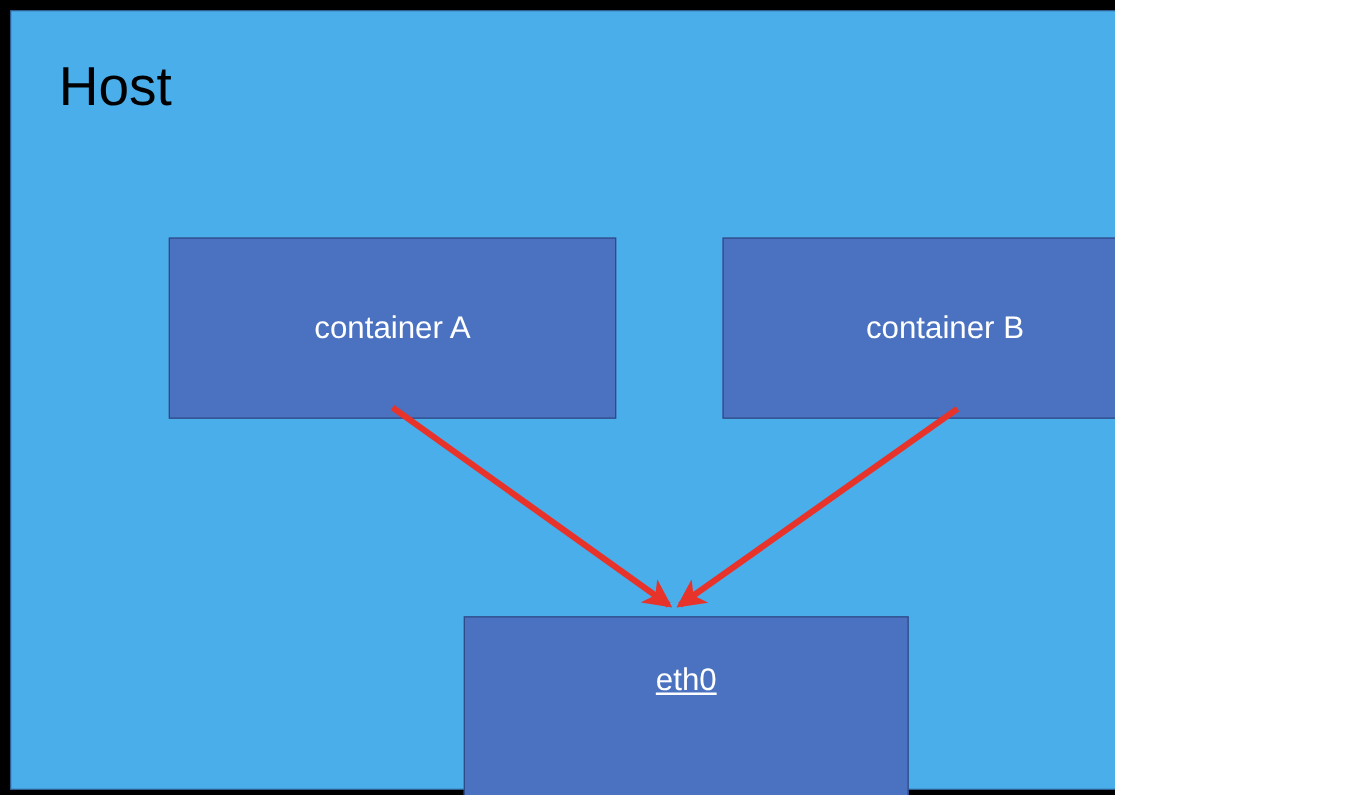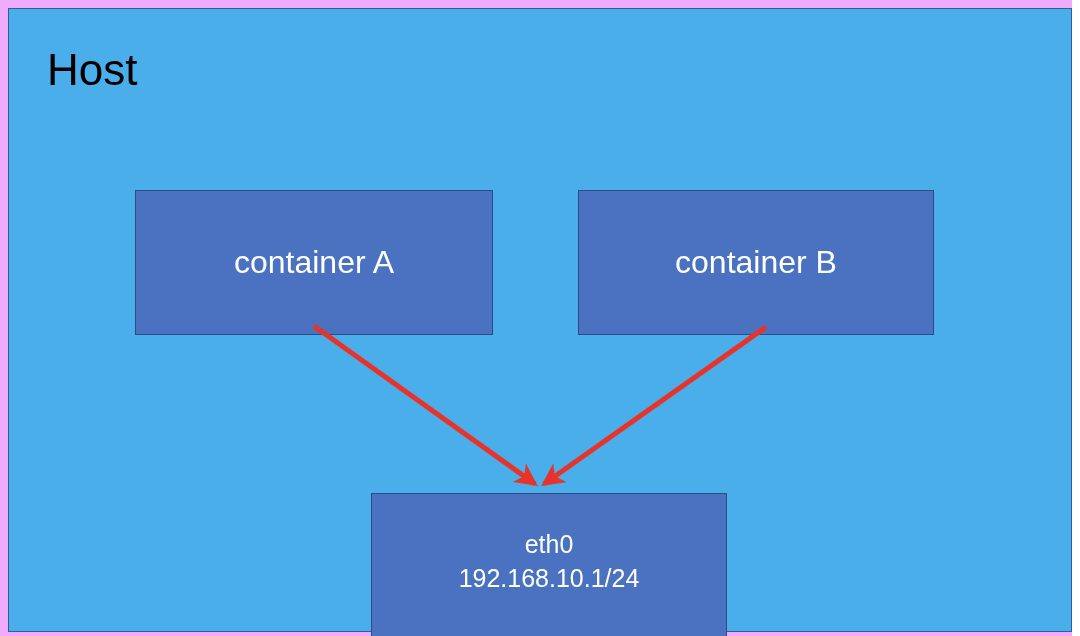--- a/index.html
+++ b/index.html
@@ -6,23 +6,23 @@
   html, body {
     margin: 0;
     padding: 0;
     background: #ffffff;
   }
   body {
     font-family: "Liberation Sans", sans-serif;
   }
   #canvas {
     position: relative;
-    width: 1072px;
+    width: 892px;
     height: 636px;
-    background: #f0abfc;
+    background: #000000;
     overflow: hidden;
   }
   
   .host-box {
     position: absolute;
     left: 8px;
     top: 8px;
     width: 1064px;
     height: 624px;
     background: #4aaeea;
@@ -65,38 +65,39 @@
   }
   #container-b {
     left: 569px;
     top: 181px;
     width: 356px;
     height: 145px;
     gap: 24px;
   }
   #container-a .line,
   #container-b .line {
-    font-size: 32px;
+    font-size: 25px;
     line-height: 1.1;
   }
   #container-a .line.addr,
   #container-b .line.addr {
     margin-top: 30px;
   }
   #eth0-box {
     left: 362px;
     top: 484px;
     width: 356px;
     height: 152px;
     justify-content: flex-start;
     padding-top: 34px;
   }
   #eth0-box .line {
     font-size: 25px;
     line-height: 1.35;
+    text-decoration: underline;
   }
   
   .arrows {
     position: absolute;
     left: 0;
     top: 0;
     width: 1080px;
     height: 636px;
     pointer-events: none;
   }
@@ -113,21 +114,20 @@
     <div class="node" id="container-a">
       <span class="line name">container A</span>
     </div>
 
     <div class="node" id="container-b">
       <span class="line name">container B</span>
     </div>
 
     <div class="node" id="eth0-box">
       <span class="line name">eth0</span>
-      <span class="line addr">192.168.10.1/24</span>
     </div>
 
   </div>
 
   <svg class="arrows" viewBox="0 0 1080 636">
     <defs>
       <marker id="arrowhead-left" markerWidth="4.6" markerHeight="4.6" refX="3.9" refY="2.3" orient="auto" markerUnits="strokeWidth">
         <path d="M0,0 L4.6,2.3 L0,4.6 L1.25,2.3 z" fill="#e8332a"></path>
       </marker>
       <marker id="arrowhead-right" markerWidth="4.6" markerHeight="4.6" refX="3.9" refY="2.3" orient="auto" markerUnits="strokeWidth">

